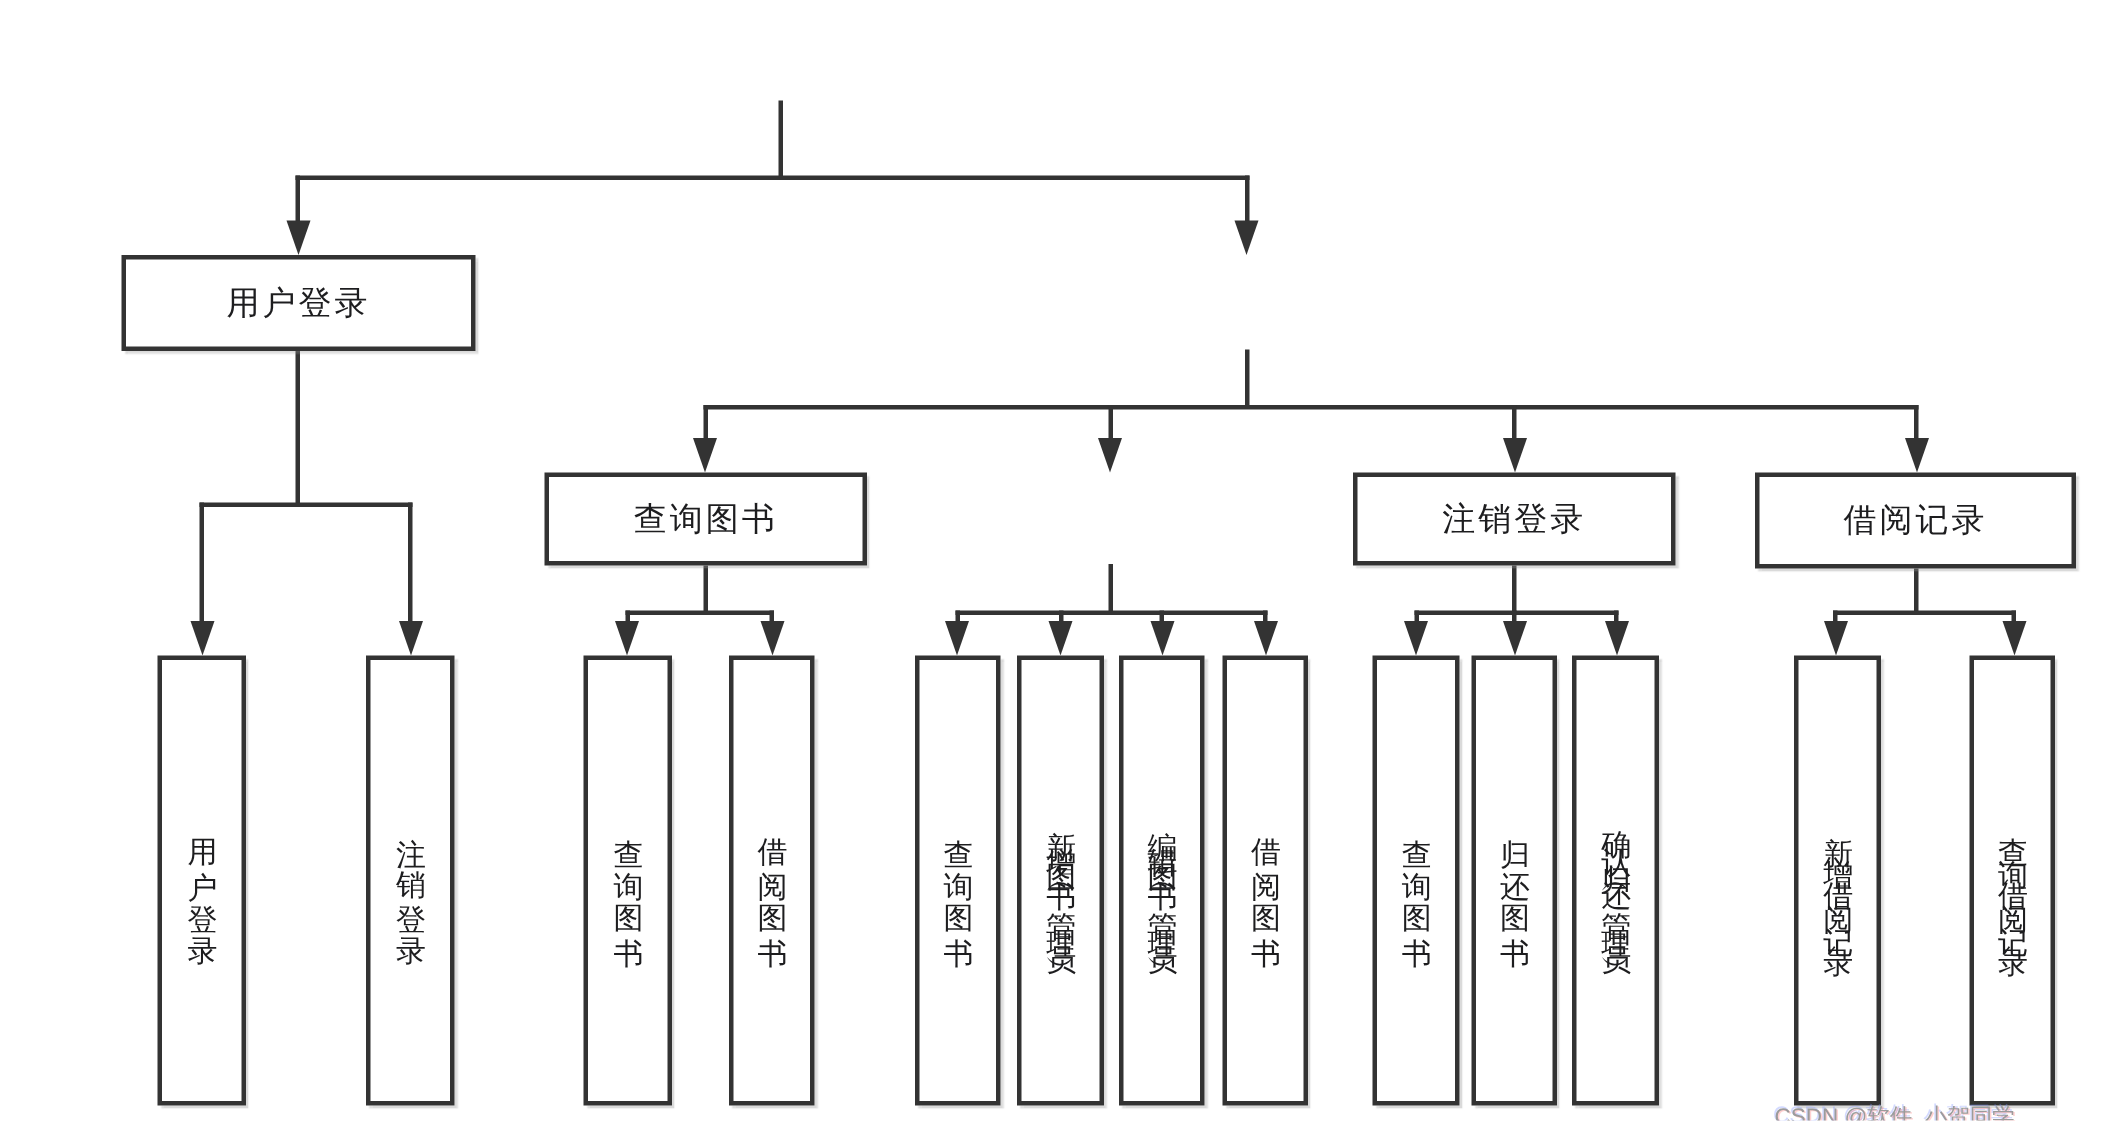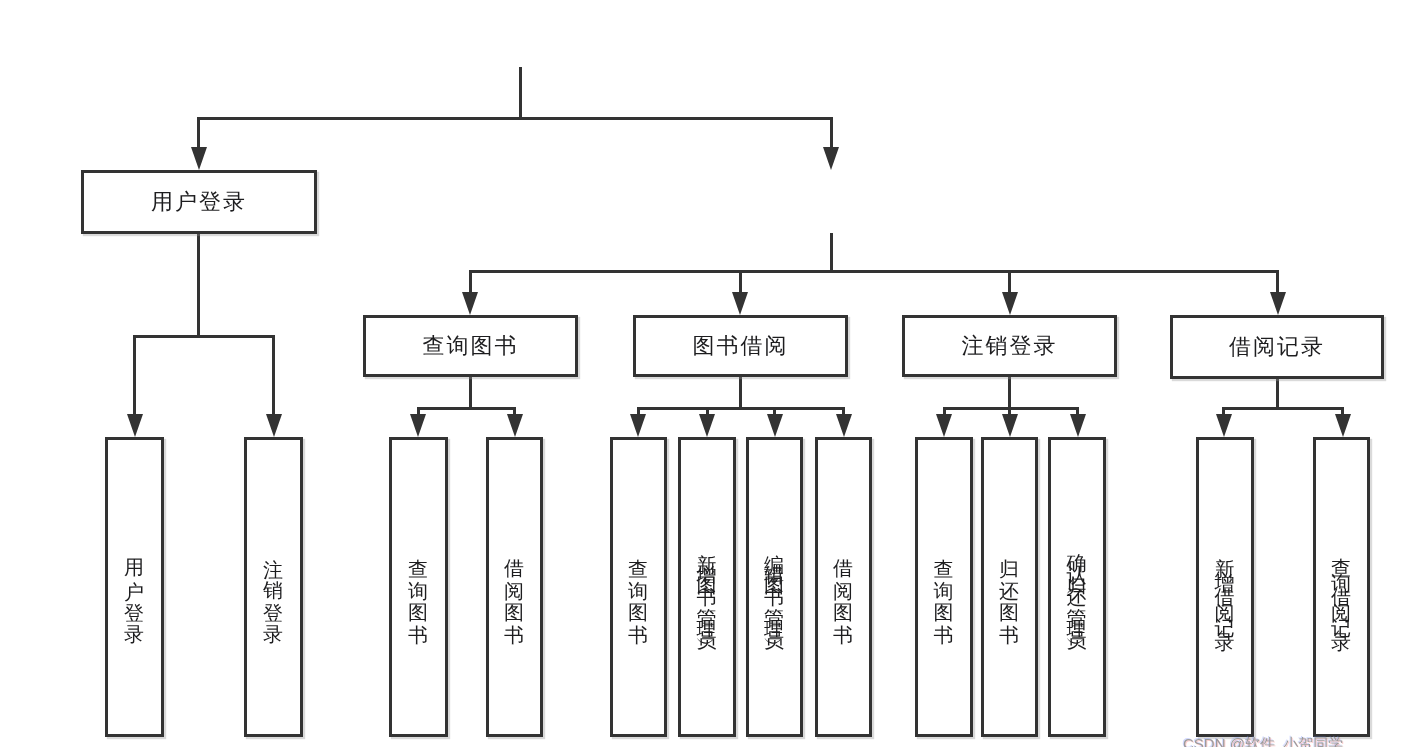--- a/index.html
+++ b/index.html
@@ -108,23 +108,20 @@
   </div>
 
 
   <div class="node" style="left:81px;top:170px;width:236px;height:64px">
     <span class="hlabel">用户登录</span>
   </div>
 
   <div class="node" style="left:363px;top:315px;width:215px;height:62px">
     <span class="hlabel">查询图书</span>
   </div>
-  <div class="node" style="left:633px;top:315px;width:215px;height:62px">
-    <span class="hlabel">图书借阅</span>
-  </div>
   <div class="node" style="left:902px;top:315px;width:215px;height:62px">
     <span class="hlabel">注销登录</span>
   </div>
   <div class="node" style="left:1170px;top:315px;width:214px;height:64px">
     <span class="hlabel">借阅记录</span>
   </div>
 
   <div class="node leaf" style="left:105px;top:437px;width:59px;height:300px">
     <span class="vtext sp4">用户登录</span>
   </div>

